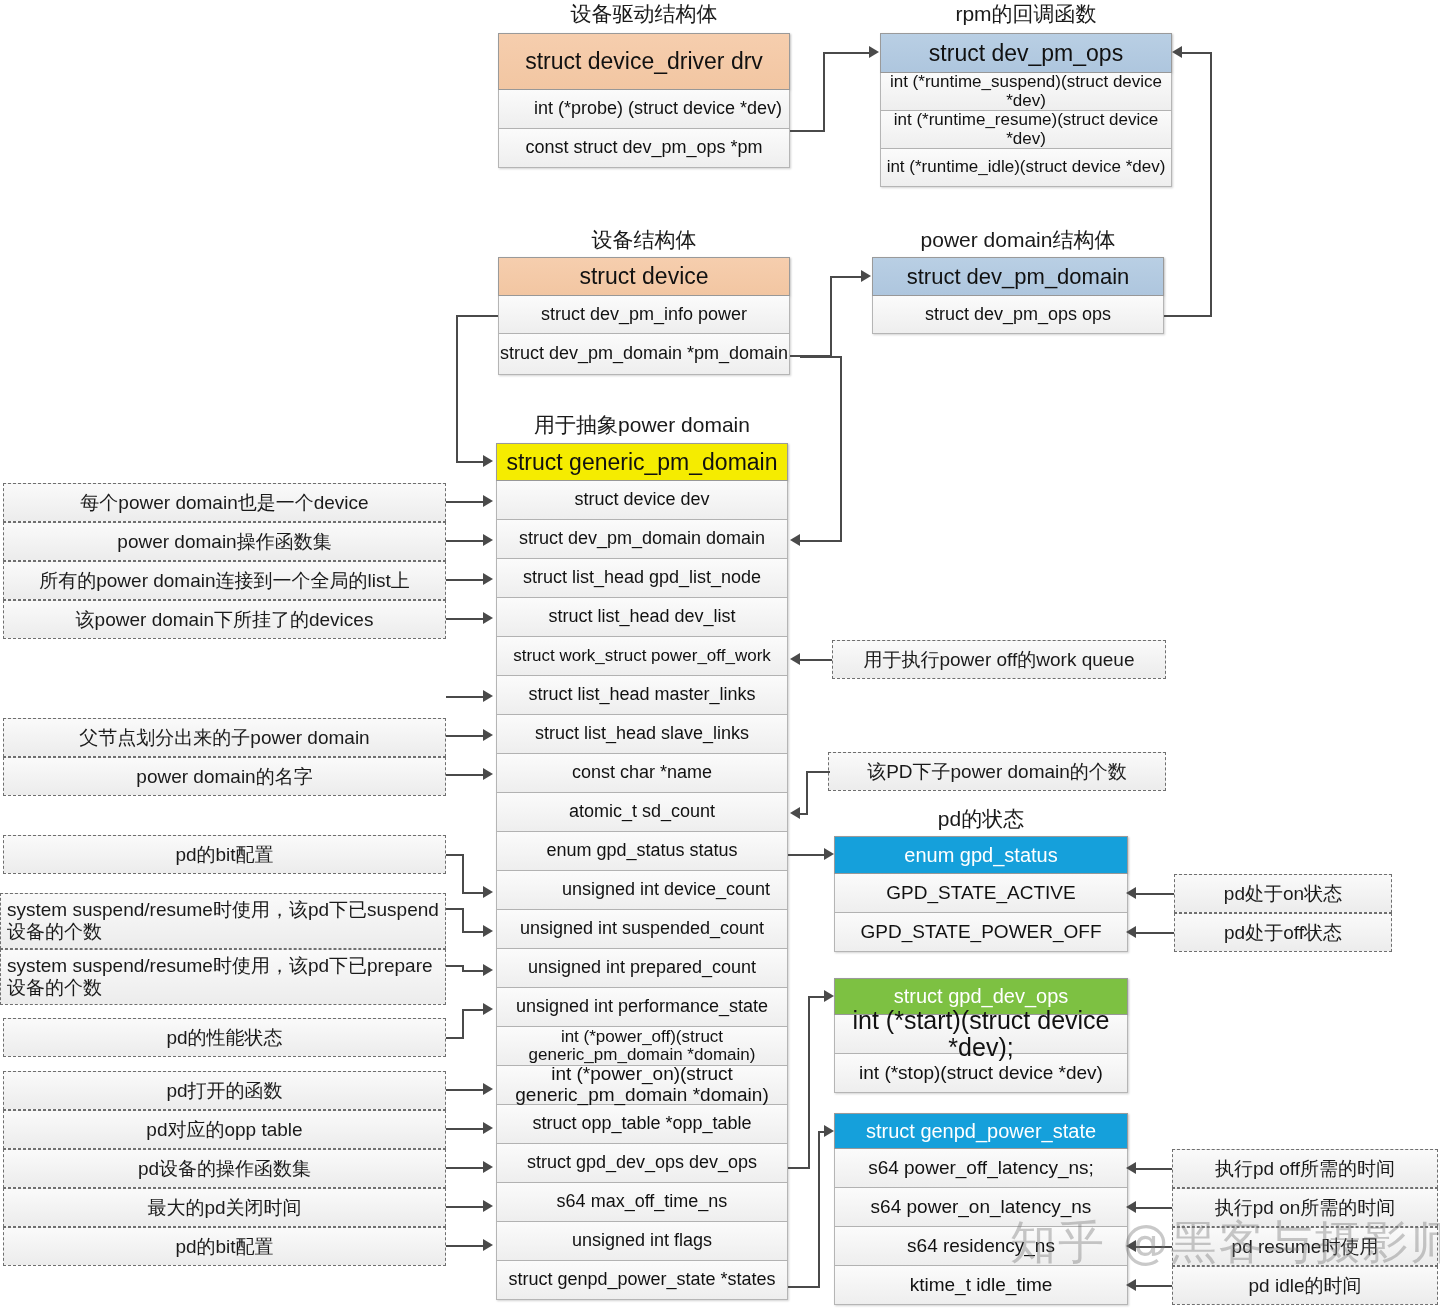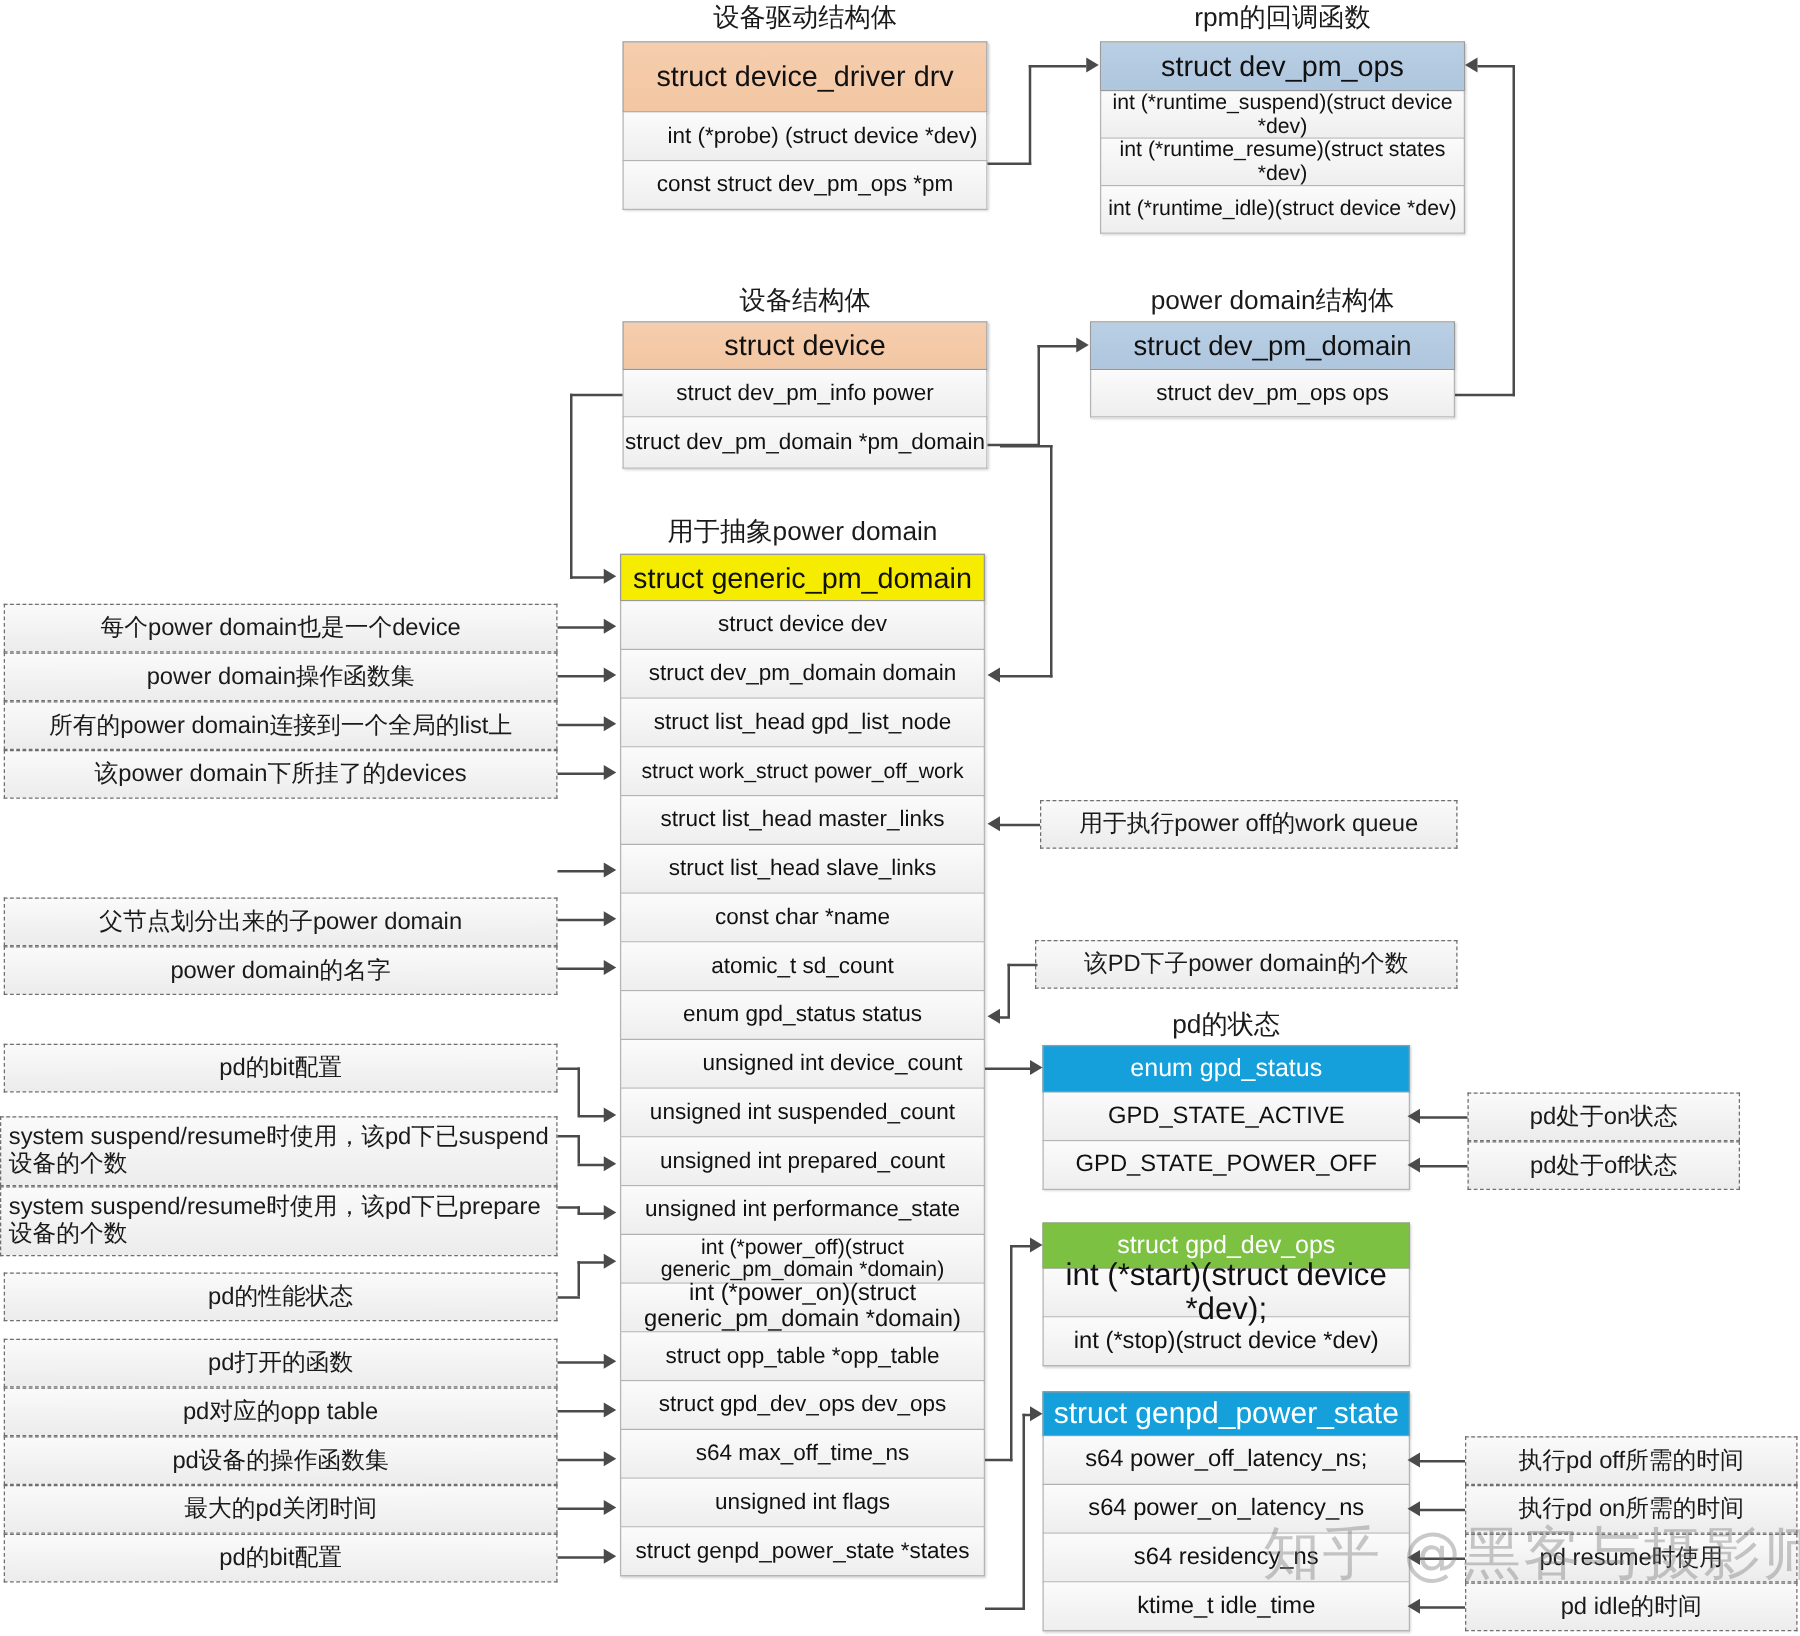--- a/index.html
+++ b/index.html
@@ -82,40 +82,41 @@
 
   <div class="box" style="left:498px;top:33px;width:292px;">
     <div class="hdr orange" style="height:57px;font-size:23px;">struct device_driver drv</div>
     <div class="row" style="height:39px;font-size:18px;padding-left:28px;">int (*probe) (struct device *dev)</div>
     <div class="row" style="height:39px;font-size:18px;">const struct dev_pm_ops *pm</div>
   </div>
 
   <div class="box" style="left:880px;top:33px;width:292px;">
     <div class="hdr blue" style="height:40px;font-size:23px;">struct dev_pm_ops</div>
     <div class="row" style="height:38px;font-size:17px;">int (*runtime_suspend)(struct device *dev)</div>
-    <div class="row" style="height:38px;font-size:17px;">int (*runtime_resume)(struct states *dev)</div>
+    <div class="row" style="height:38px;font-size:17px;">int (*runtime_resume)(struct device *dev)</div>
     <div class="row" style="height:38px;font-size:17px;">int (*runtime_idle)(struct device *dev)</div>
   </div>
 
   <div class="box" style="left:498px;top:257px;width:292px;">
     <div class="hdr orange" style="height:39px;font-size:23px;">struct device</div>
     <div class="row" style="height:38px;font-size:18px;">struct dev_pm_info    power</div>
     <div class="row" style="height:41px;font-size:18px;">struct dev_pm_domain *pm_domain</div>
   </div>
 
   <div class="box" style="left:872px;top:257px;width:292px;">
     <div class="hdr blue" style="height:39px;font-size:22px;">struct dev_pm_domain</div>
     <div class="row" style="height:38px;font-size:18px;">struct dev_pm_ops     ops</div>
   </div>
 
   <div class="box" style="left:496px;top:443px;width:292px;">
     <div class="hdr yellow" style="height:38px;font-size:23px;">struct generic_pm_domain</div>
     <div class="row" style="height:39px;font-size:18px;">struct device dev</div>
     <div class="row" style="height:39px;font-size:18px;">struct dev_pm_domain domain</div>
     <div class="row" style="height:39px;font-size:18px;">struct list_head gpd_list_node</div>
+    <div class="row" style="height:39px;font-size:18px;">struct list_head dev_list</div>
     <div class="row" style="height:39px;font-size:17px;">struct work_struct power_off_work</div>
     <div class="row" style="height:39px;font-size:18px;">struct list_head master_links</div>
     <div class="row" style="height:39px;font-size:18px;">struct list_head slave_links</div>
     <div class="row" style="height:39px;font-size:18px;">const char *name</div>
     <div class="row" style="height:39px;font-size:18px;">atomic_t sd_count</div>
     <div class="row" style="height:39px;font-size:18px;">enum gpd_status status</div>
     <div class="row" style="height:39px;font-size:18px;padding-left:48px;">unsigned int device_count</div>
     <div class="row" style="height:39px;font-size:18px;">unsigned int suspended_count</div>
     <div class="row" style="height:39px;font-size:18px;">unsigned int prepared_count</div>
     <div class="row" style="height:39px;font-size:18px;">unsigned int performance_state</div>
@@ -134,21 +135,21 @@
     <div class="row" style="height:39px;font-size:19px;">GPD_STATE_POWER_OFF</div>
   </div>
 
   <div class="box" style="left:834px;top:978px;width:294px;">
     <div class="hdr green" style="height:37px;font-size:20px;">struct gpd_dev_ops</div>
     <div class="row" style="height:39px;font-size:25px;">int (*start)(struct device *dev);</div>
     <div class="row" style="height:39px;font-size:19px;">int (*stop)(struct device *dev)</div>
   </div>
 
   <div class="box" style="left:834px;top:1113px;width:294px;">
-    <div class="hdr cyan" style="height:36px;font-size:24px;">struct genpd_power_state</div>
+    <div class="hdr cyan" style="height:36px;font-size:20px;">struct genpd_power_state</div>
     <div class="row" style="height:39px;font-size:19px;">s64 power_off_latency_ns;</div>
     <div class="row" style="height:39px;font-size:19px;">s64 power_on_latency_ns</div>
     <div class="row" style="height:39px;font-size:19px;">s64 residency_ns</div>
     <div class="row" style="height:39px;font-size:19px;">ktime_t idle_time</div>
   </div>
 
   <div class="note center" style="left:3px;top:483px;width:443px;height:39px;">每个power domain也是一个device</div>
   <div class="note center" style="left:3px;top:522px;width:443px;height:39px;">power domain操作函数集</div>
   <div class="note center" style="left:3px;top:561px;width:443px;height:39px;">所有的power domain连接到一个全局的list上</div>
   <div class="note center" style="left:3px;top:600px;width:443px;height:39px;">该power domain下所挂了的devices</div>

